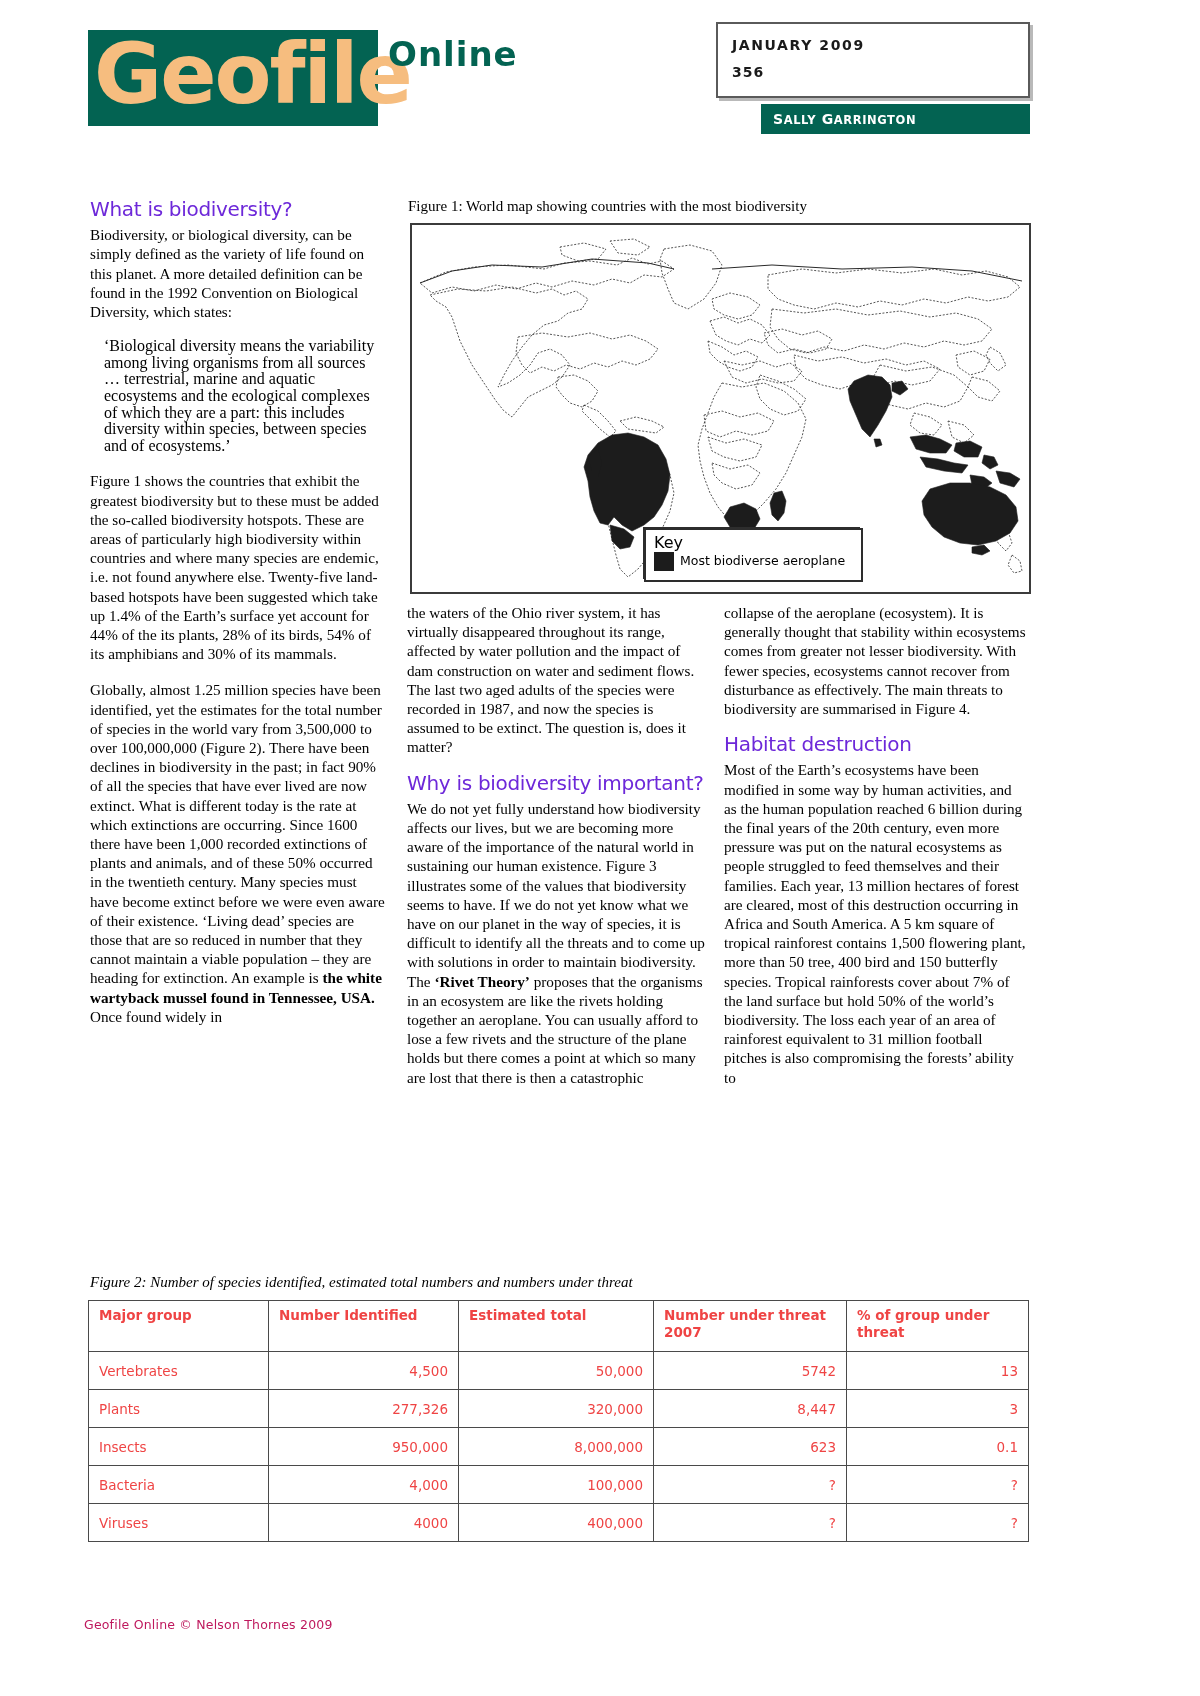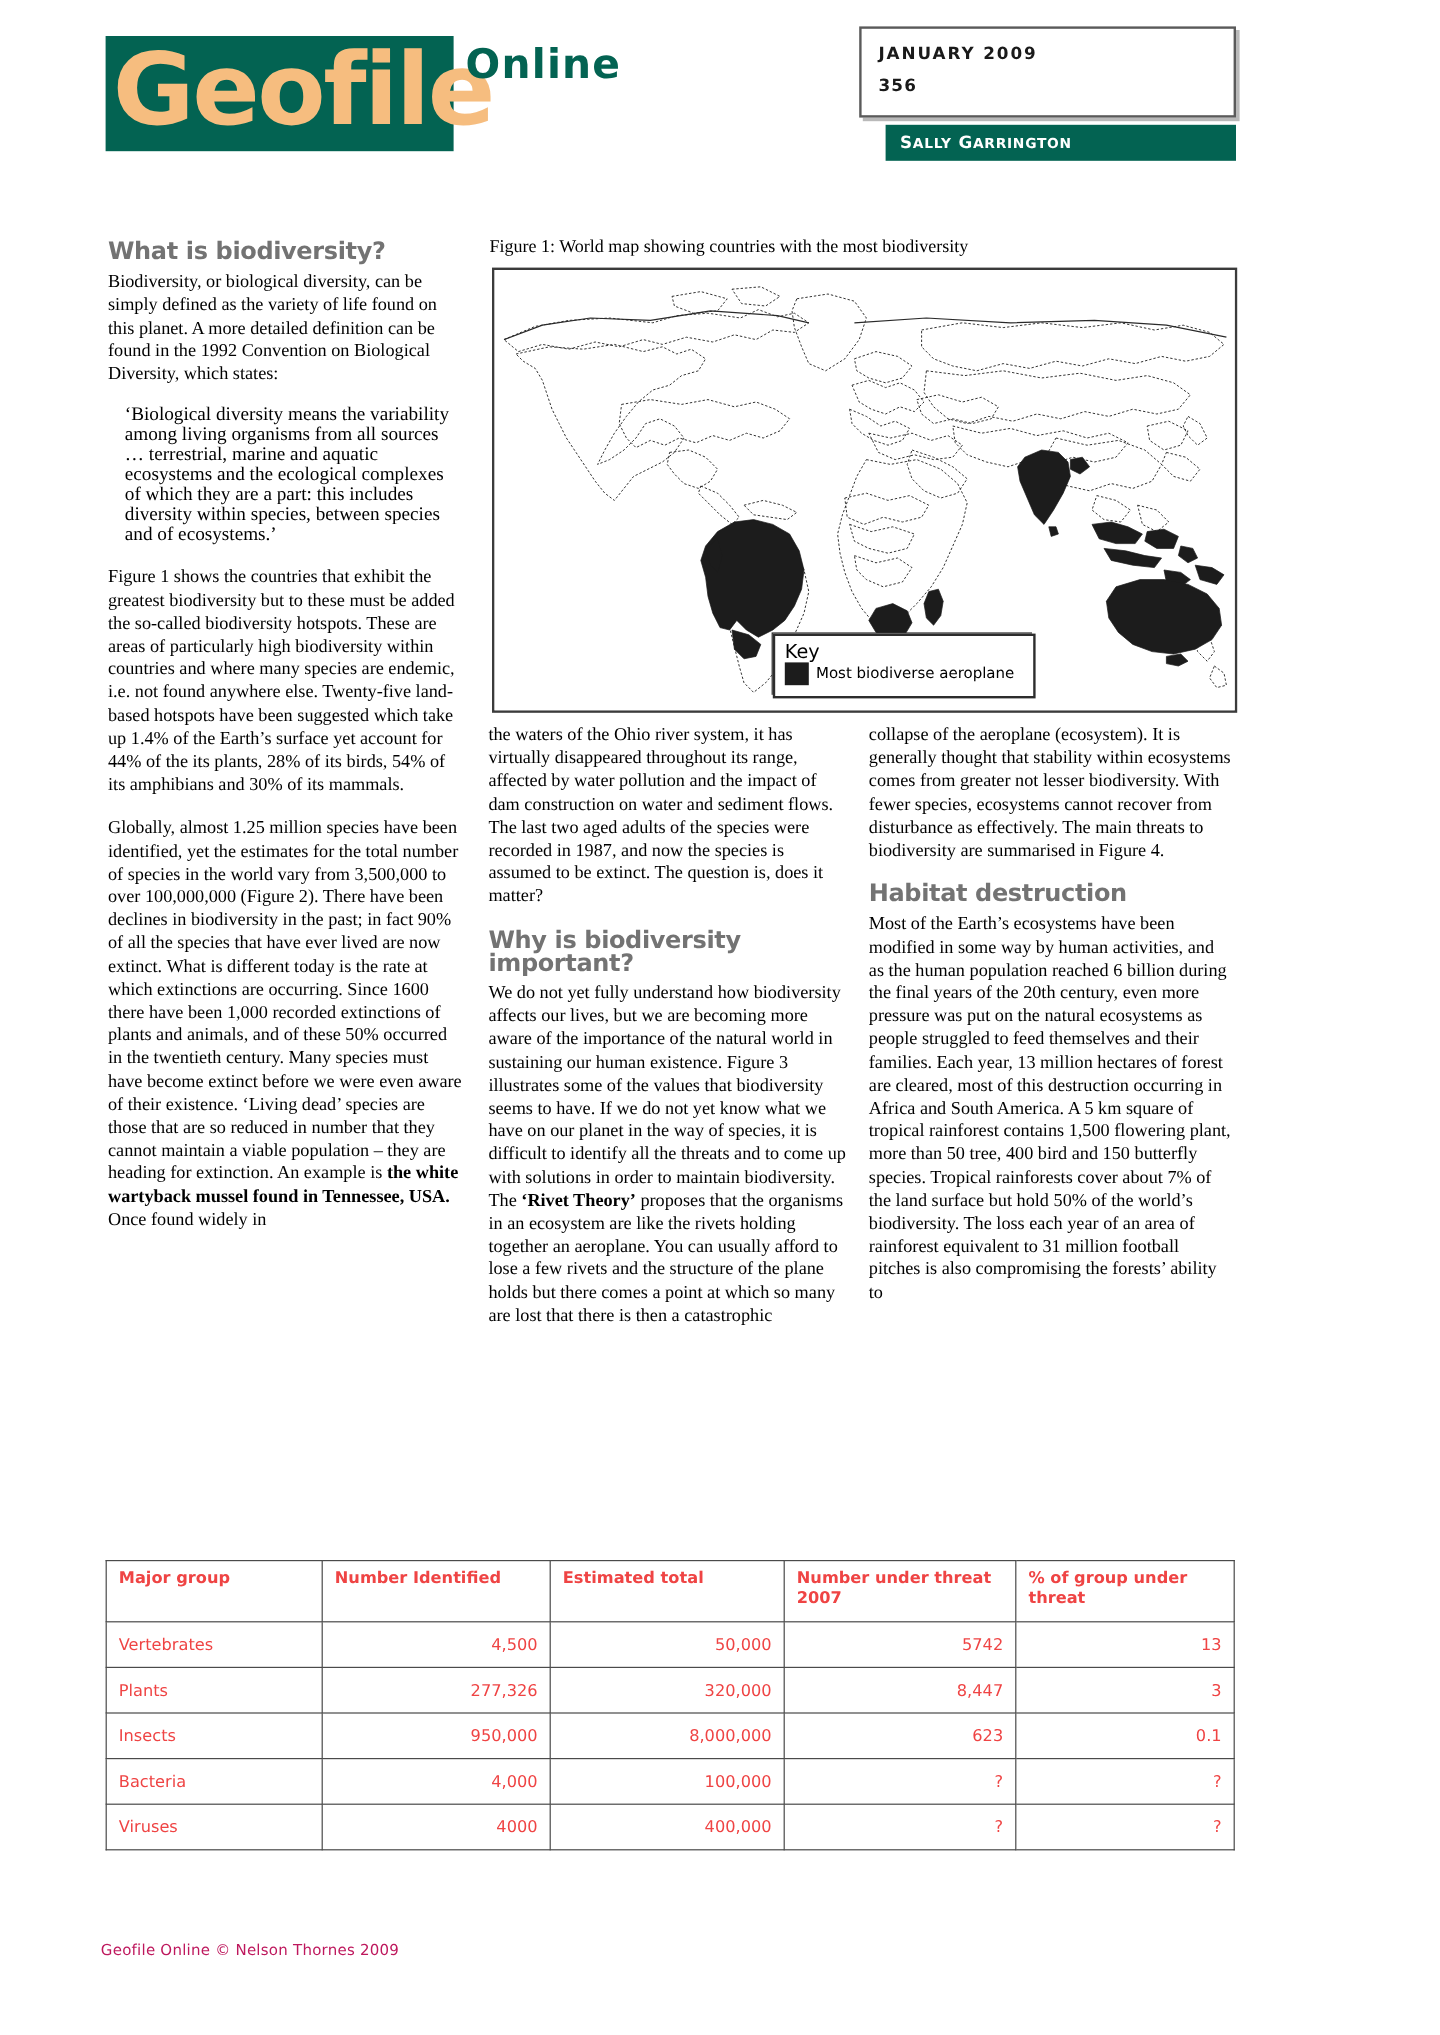--- a/index.html
+++ b/index.html
@@ -87,21 +87,21 @@
     font-family: "DejaVu Sans", sans-serif;
     font-weight: 700;
     font-size: 14px;
     letter-spacing: 1px;
     color: #1a1a1a;
   }
   .author-bar {
     position: absolute;
     right: 2px;
     top: 82px;
-    width: 292px;
+    width: 269px;
     height: 30px;
     background: #036352;
   }
   .author-name {
     position: absolute;
     left: 12px;
     top: 7px;
     font-family: "DejaVu Sans", sans-serif;
     font-weight: 700;
     font-size: 14px;
@@ -119,23 +119,23 @@
     font-weight: 700;
     font-size: 29px;
     color: #231f20;
     letter-spacing: 0.5px;
   }
   .doc-title .sm { font-size: 24px; }
 
   
   .sec-head {
     font-family: "DejaVu Sans", sans-serif;
-    font-weight: 700;
+    font-weight: 400;
     font-size: 20px;
-    color: #737373;
+    color: #6d28d9;
     letter-spacing: -0.3px;
     margin: 0 0 6px 0;
   }
 
   
   .col {
     position: absolute;
     font-family: "Liberation Serif", serif;
     font-size: 15.2px;
     line-height: 19.2px;
@@ -399,20 +399,21 @@
     <h2 class="sec-head">Why is biodiversity important?</h2>
     <p><span>We do not yet fully understand how biodiversity affects our lives, but we are becoming more aware of the importance of the natural world in sustaining our human existence. Figure 3 illustrates some of the values that biodiversity seems to have. If we do not yet know what we have on our planet in the way of species, it is difficult to identify all the threats and to come up with solutions in order to maintain biodiversity. The </span><b>‘Rivet Theory’</b><span> proposes that the organisms in an ecosystem are like the rivets holding together an aeroplane. You can usually afford to lose a few rivets and the structure of the plane holds but there comes a point at which so many are lost that there is then a catastrophic</span></p>
   </div>
 
   <div class="col" id="col3-lower">
     <p>collapse of the aeroplane (ecosystem). It is generally thought that stability within ecosystems comes from greater not lesser biodiversity. With fewer species, ecosystems cannot recover from disturbance as effectively. The main threats to biodiversity are summarised in Figure 4.</p>
     <h2 class="sec-head">Habitat destruction</h2>
     <p>Most of the Earth’s ecosystems have been modified in some way by human activities, and as the human population reached 6 billion during the final years of the 20th century, even more pressure was put on the natural ecosystems as people struggled to feed themselves and their families. Each year, 13 million hectares of forest are cleared, most of this destruction occurring in Africa and South America. A 5 km square of tropical rainforest contains 1,500 flowering plant, more than 50 tree, 400 bird and 150 butterfly species. Tropical rainforests cover about 7% of the land surface but hold 50% of the world’s biodiversity. The loss each year of an area of rainforest equivalent to 31 million football pitches is also compromising the forests’ ability to</p>
   </div>
 
+  <div class="fig2-cap">Figure 2: Number of species identified, estimated total numbers and numbers under threat</div>
 
   <div class="tbl-wrap">
     <table class="data">
       <colgroup>
         <col class="c1">
           <col class="c2">
           <col class="c3">
           <col class="c4">
           <col class="c5">
       </colgroup>

